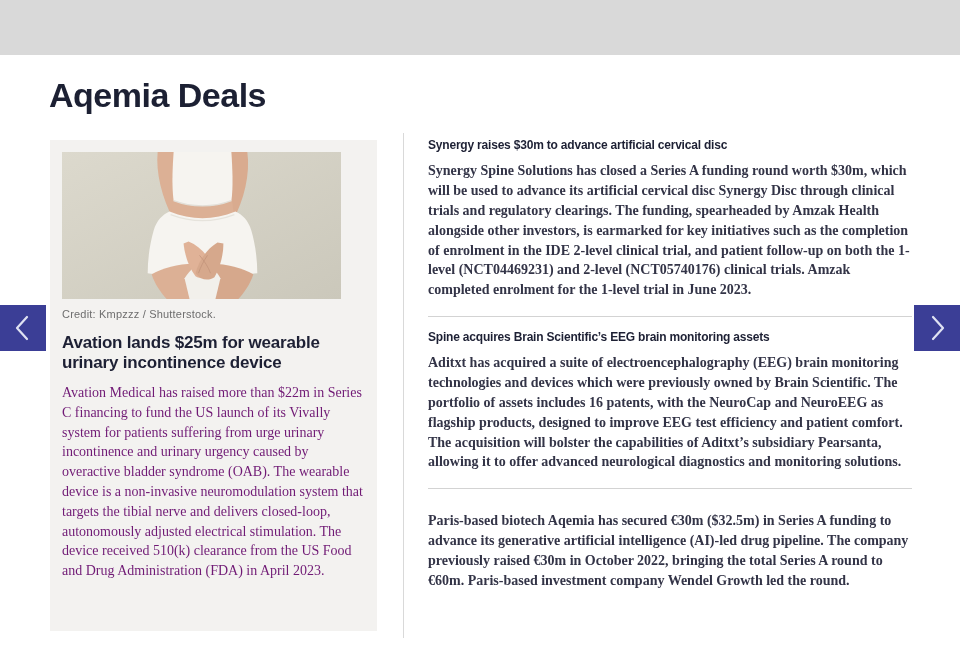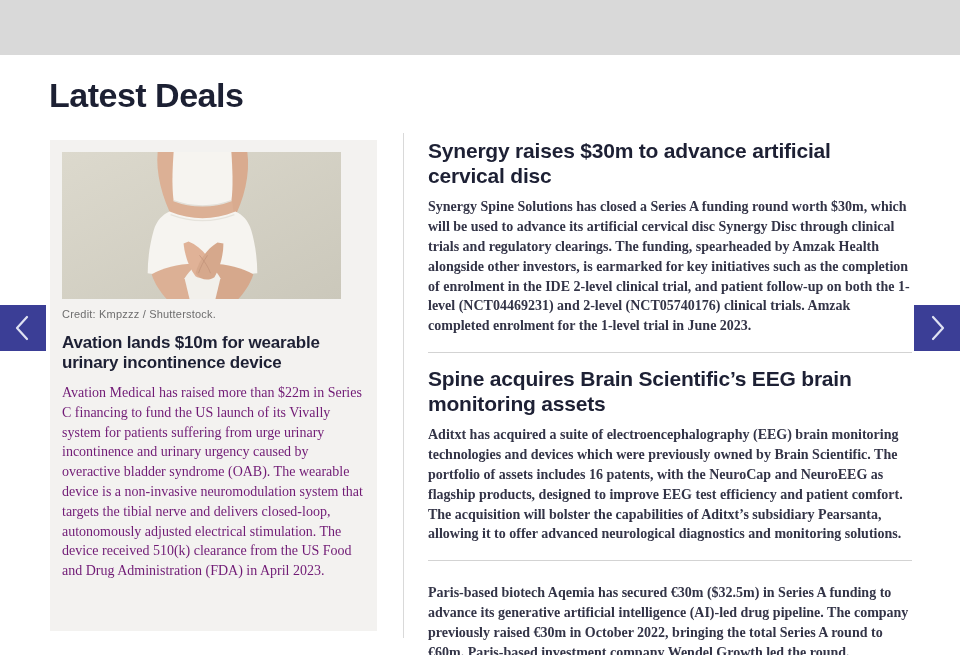--- a/index.html
+++ b/index.html
@@ -65,21 +65,21 @@
   }
 
   
   .right-col {
     position: absolute; left: 428px; top: 138px;
     width: 484px;
   }
   .article { padding: 13px 0 16px; border-top: 1px solid #d3d3d3; }
   .article:first-child { border-top: none; padding-top: 0; }
   .article-title {
-    font-size: 21px; font-weight: 700;
+    font-size: 12px; font-weight: 700;
     line-height: 1.2;
     letter-spacing: -0.2px;
     color: #1d2034;
     white-space: pre-line;
     cursor: pointer;
   }
   .article-body {
     margin-top: 9px;
     font-family: "Liberation Serif", "DejaVu Serif", serif;
     font-size: 14px; line-height: 19.8px;
@@ -98,21 +98,21 @@
   }
   .nav-btn.prev { left: 0; }
   .nav-btn.next { right: 0; }
   .nav-btn svg { display: block; }
 </style>
 </head>
 <body>
 
 <div class="topbar"></div>
 
-<h1 class="page-title">Latest Deals</h1>
+<h1 class="page-title">Aqemia Deals</h1>
 
 <div class="card">
   <svg class="card-photo" viewBox="0 0 280 148" preserveAspectRatio="none" aria-hidden="true">
     <defs>
       <linearGradient id="bgGrad" x1="0" y1="0" x2="1" y2="1">
         <stop offset="0" stop-color="#dcd9cd"></stop>
         <stop offset="1" stop-color="#cbc8bb"></stop>
       </linearGradient>
     </defs>
     <rect x="0" y="0" width="280" height="148" fill="url(#bgGrad)"></rect>
@@ -132,21 +132,21 @@
     <path d="M90,123 C93,133 99,141 105,148 L141,148 L140,113 C122,111 103,116 90,123 Z" fill="#dcb095"></path>
     <path d="M192,123 C189,133 183,141 177,148 L143,148 L142,113 C160,111 179,116 192,123 Z" fill="#d6a88c"></path>
     <path d="M123,127 C129,118 135,113 141,111 C148,113 154,118 159,127 L154,148 L128,148 Z" fill="#f2f0eb"></path>
 
     <path d="M127,90 C139,95 149,106 153,120 C149,127 141,129 134,125 C127,116 123,103 122,92 Z" fill="#e0b297"></path>
     <path d="M156,91 C146,97 138,108 134,122 C139,129 147,130 153,126 C159,116 162,103 162,92 Z" fill="#d6a88c"></path>
     <path d="M138,104 C143,110 147,116 149,122" fill="none" stroke="#c2947a" stroke-width="0.8"></path>
     <path d="M146,104 C142,110 139,116 137,122" fill="none" stroke="#c2947a" stroke-width="0.8"></path>
   </svg>
   <div class="photo-credit">Credit: Kmpzzz / Shutterstock.</div>
-  <div class="card-title">Avation lands $10m for wearable
+  <div class="card-title">Avation lands $25m for wearable
 urinary incontinence device</div>
   <div class="card-body">Avation Medical has raised more than $22m in Series C financing to fund the US launch of its Vivally system for patients suffering from urge urinary incontinence and urinary urgency caused by overactive bladder syndrome (OAB). The wearable device is a non-invasive neuromodulation system that targets the tibial nerve and delivers closed-loop, autonomously adjusted electrical stimulation. The device received 510(k) clearance from the US Food and Drug Administration (FDA) in April 2023.</div>
 </div>
 
 <div class="vdivider"></div>
 
 <div class="right-col">
   <div class="article">
     <div class="article-title">Synergy raises $30m to advance artificial cervical disc</div>
     <div class="article-body">Synergy Spine Solutions has closed a Series A funding round worth $30m, which will be used to advance its artificial cervical disc Synergy Disc through clinical trials and regulatory clearings. The funding, spearheaded by Amzak Health alongside other investors, is earmarked for key initiatives such as the completion of enrolment in the IDE 2-level clinical trial, and patient follow-up on both the 1-level (NCT04469231) and 2-level (NCT05740176) clinical trials. Amzak completed enrolment for the 1-level trial in June 2023.</div>

